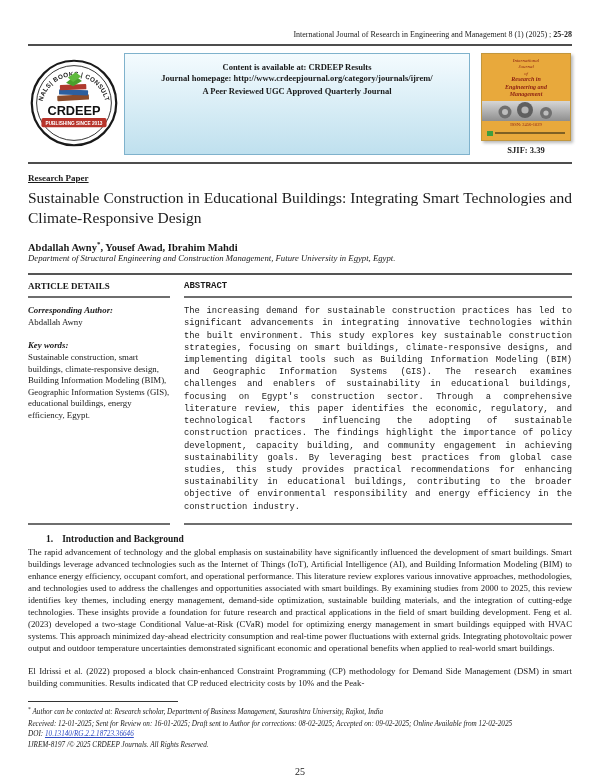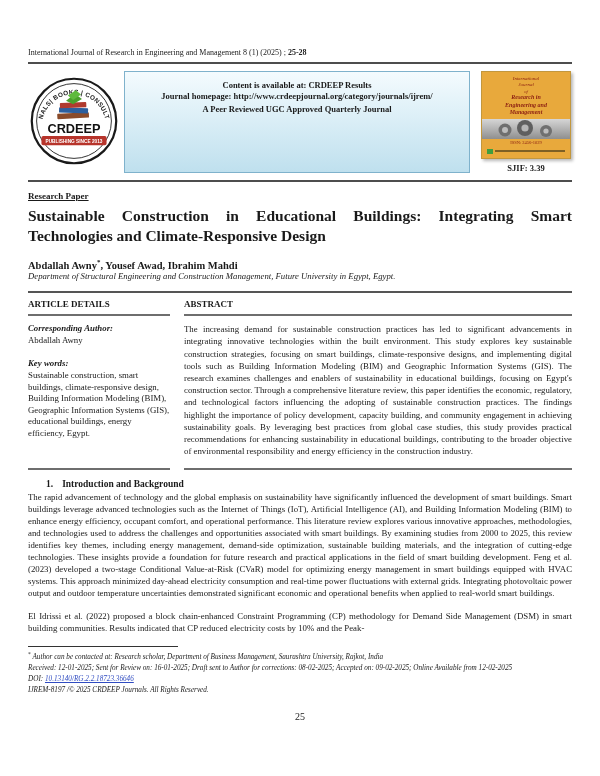--- a/index.html
+++ b/index.html
@@ -1,21 +1,21 @@
 <!DOCTYPE html>
 <html><head>
 <meta charset="utf-8">
 <style>
   * { margin:0; padding:0; box-sizing:border-box; }
   html,body { width:600px; height:776px; background:#ffffff; }
   body { font-family:"Liberation Serif", serif; color:#1a1a1a; overflow:hidden; }
   .page { width:600px; height:776px; padding:30px 28px 0; position:relative; }
 
   
-  .running-header { text-align:left; font-size:8px; color:#222;margin-top:18px; }
+  .running-header { text-align:right; font-size:8px; color:#222; }
   .running-header b { font-weight:bold; }
   .rule-top { border-top:2px solid #4d4d4d; margin-top:5px; }
 
   
   .masthead { display:flex; align-items:stretch; margin-top:7px; }
   .logo-wrap { width:92px; display:flex; justify-content:center; align-items:flex-start; padding-top:3px; }
   .head-box { flex:1; margin:0 10px 0 4px; border:1px solid #7fb2cc;
       background:linear-gradient(180deg,#f4fbfe 0%,#dcefF7 45%,#bfe0ee 100%);
       text-align:center; padding:8px 6px 8px; }
   .hb-line1,.hb-line2 { font-weight:bold; font-size:8.5px; line-height:1.3; }
@@ -34,29 +34,29 @@
   .cover-issn { font-size:4.5px; color:#8b1e12; margin-top:1px; }
   .cover-foot { display:flex; align-items:center; gap:2px; padding:0 5px; margin-top:4px; }
   .cover-foot .green-mark { width:6px; height:5px; background:#3f9e3f; }
   .cover-foot .dash { flex:1; height:2px; background:#6b5420; opacity:.85; }
   .sjif { font-weight:bold; font-size:8.5px; margin-top:4px; }
 
   .rule-mid { border-top:2.5px solid #4d4d4d; margin-top:7px; }
 
   
   .research-paper { margin-top:9px; font-weight:bold; font-size:9px; text-decoration:underline; display:inline-block; }
-  .article-title { margin-top:3px; font-weight:bold; font-size:15.5px; line-height:1.28; text-align:justify; text-align-last:left; }
+  .article-title { margin-top:3px; font-weight:normal; font-size:15.5px; line-height:1.28; text-align:justify; text-align-last:left; }
   .authors { margin-top:12px; font-weight:bold; font-size:10.5px; }
   .authors sup { font-size:7px; }
   .affiliation { font-style:italic; font-size:8.7px; margin-top:1px; }
 
   
   .details { margin-top:10px; border-top:2px solid #555; display:flex; }
   .dcol-left { width:142px; margin-right:14px; display:flex; flex-direction:column; }
-  .dcol-right { flex:1; display:flex; flex-direction:column; }
+  .dcol-right { flex:1; display:flex; flex-direction:column;font-family:Liberation Mono, monospace; }
   .dhead { font-weight:bold; font-size:9px; padding:6px 0 5px; border-bottom:2px solid #6e6e6e; }
   .dbody { flex:1; padding:7px 0 10px; border-bottom:2px solid #6e6e6e; font-size:8.8px; line-height:1.32; }
   .kv-label { font-weight:bold; font-style:italic; }
   .kv-gap { height:12px; }
   .abstract-text { text-align:justify; line-height:1.39; }
 
   
   .section-heading { margin:9px 0 0 18px; font-weight:bold; font-size:9.5px; }
   .section-heading .num { margin-right:9px; }
   .body-para { font-size:8.8px; line-height:1.37; text-align:justify; margin-top:2px; }

